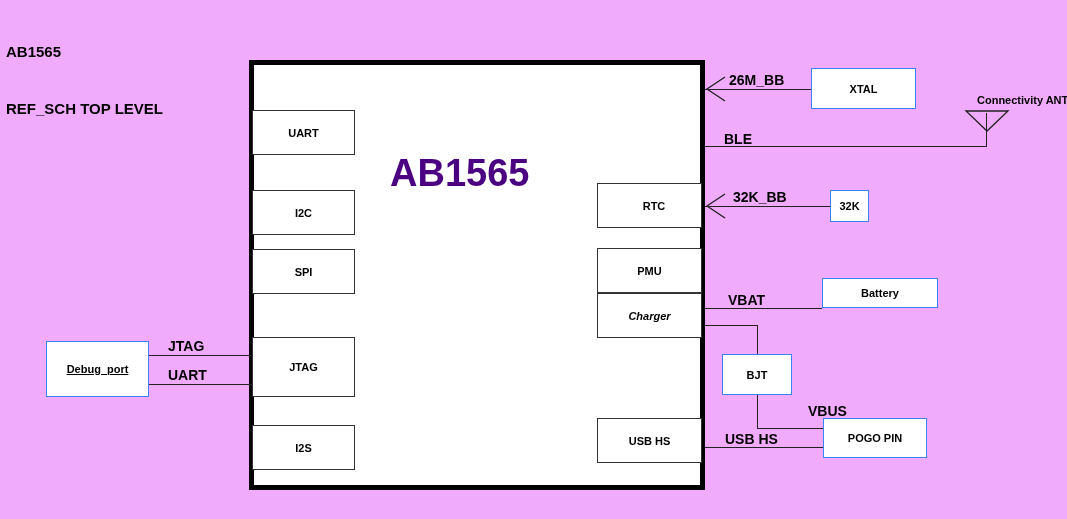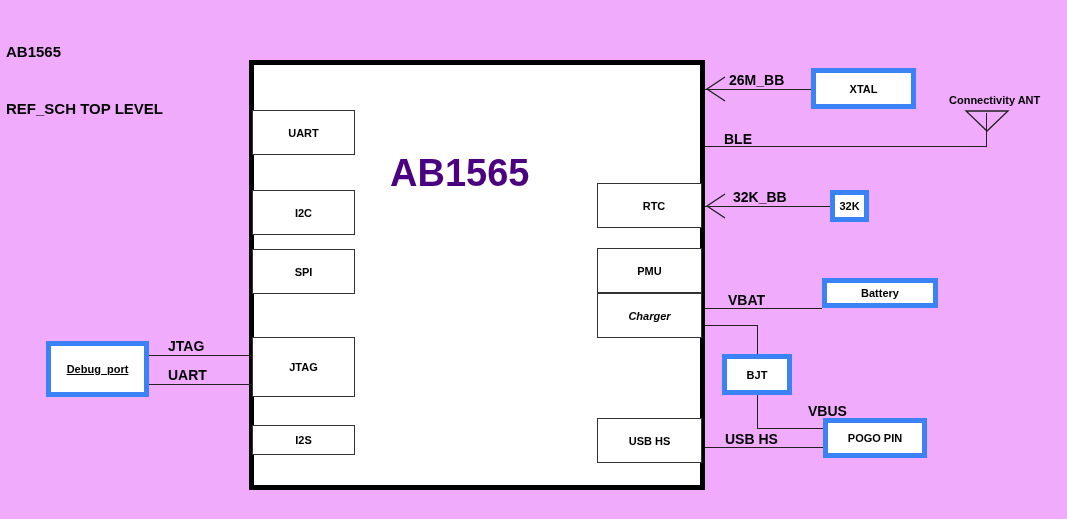--- a/index.html
+++ b/index.html
@@ -51,21 +51,21 @@
     background:#ffffff;
     display:flex;
     align-items:center;
     justify-content:center;
     font-size:11px;
     font-weight:bold;
     color:#000000;
     white-space:pre;
   }
   .box.dark{border:1px solid #333333;}
-  .box.ext{border:5px solid #3b82f6;}
+  .box.ext{border:1px solid #3b82f6;}
 
   
   .wire{
     position:absolute;
     background:#222222;
   }
   .wire.h{height:1px;}
   .wire.v{width:1px;}
 
   
@@ -78,20 +78,21 @@
   }
 
   
   .ant-svg{position:absolute;overflow:visible;}
   .ant-label{
     position:absolute;
     font-size:11px;
     font-weight:bold;
     color:#000000;
     white-space:nowrap;
+    margin-left:28px;
   }
   
   .arrow-svg{position:absolute;overflow:visible;}
 </style>
 </head>
 <body>
 
 <div id="canvas">
 
   <div class="title-block">
@@ -104,21 +105,21 @@
   <div class="chip-label" style="left:390px; top:152px;">AB1565</div>
 
   <div class="box dark" style="left:252px; top:110px; width:103px; height:45px;">UART</div>
 
   <div class="box dark" style="left:252px; top:190px; width:103px; height:45px;">I2C</div>
 
   <div class="box dark" style="left:252px; top:249px; width:103px; height:45px;">SPI</div>
 
   <div class="box dark" style="left:252px; top:337px; width:103px; height:60px;">JTAG</div>
 
-  <div class="box dark" style="left:252px; top:425px; width:103px; height:30px;">I2S</div>
+  <div class="box dark" style="left:252px; top:425px; width:103px; height:45px;">I2S</div>
 
 
   <div class="box dark" style="left:597px; top:183px; width:105px; height:45px;padding-left:9px;">RTC</div>
 
   <div class="box dark" style="left:597px; top:248px; width:105px; height:45px;">PMU</div>
 
   <div class="box dark" style="left:597px; top:293px; width:105px; height:45px;font-style:italic;">Charger</div>
 
   <div class="box dark" style="left:597px; top:418px; width:105px; height:45px;">USB HS</div>
 

